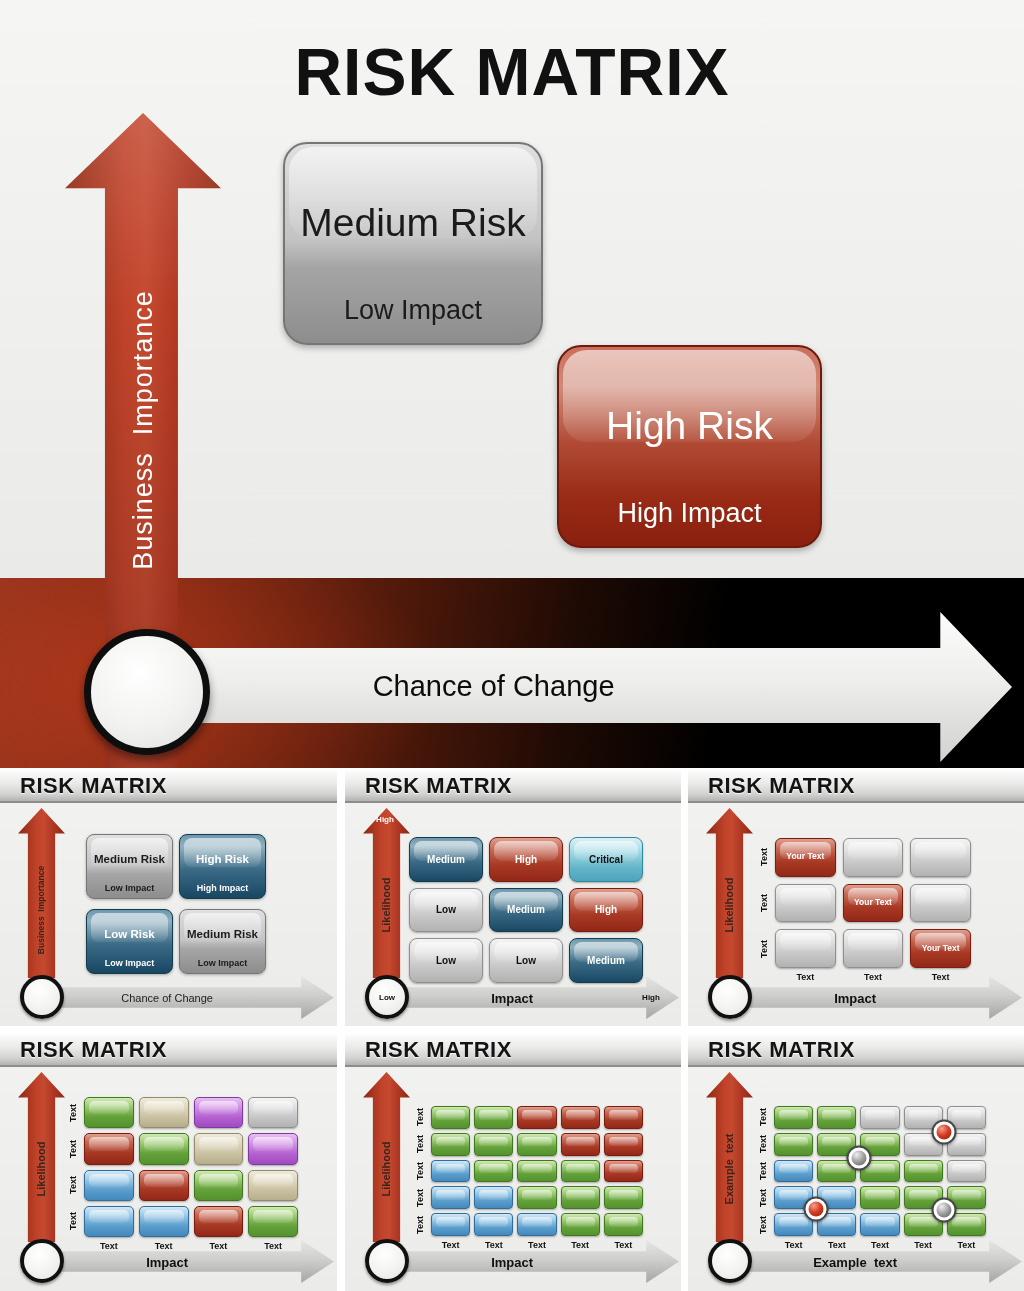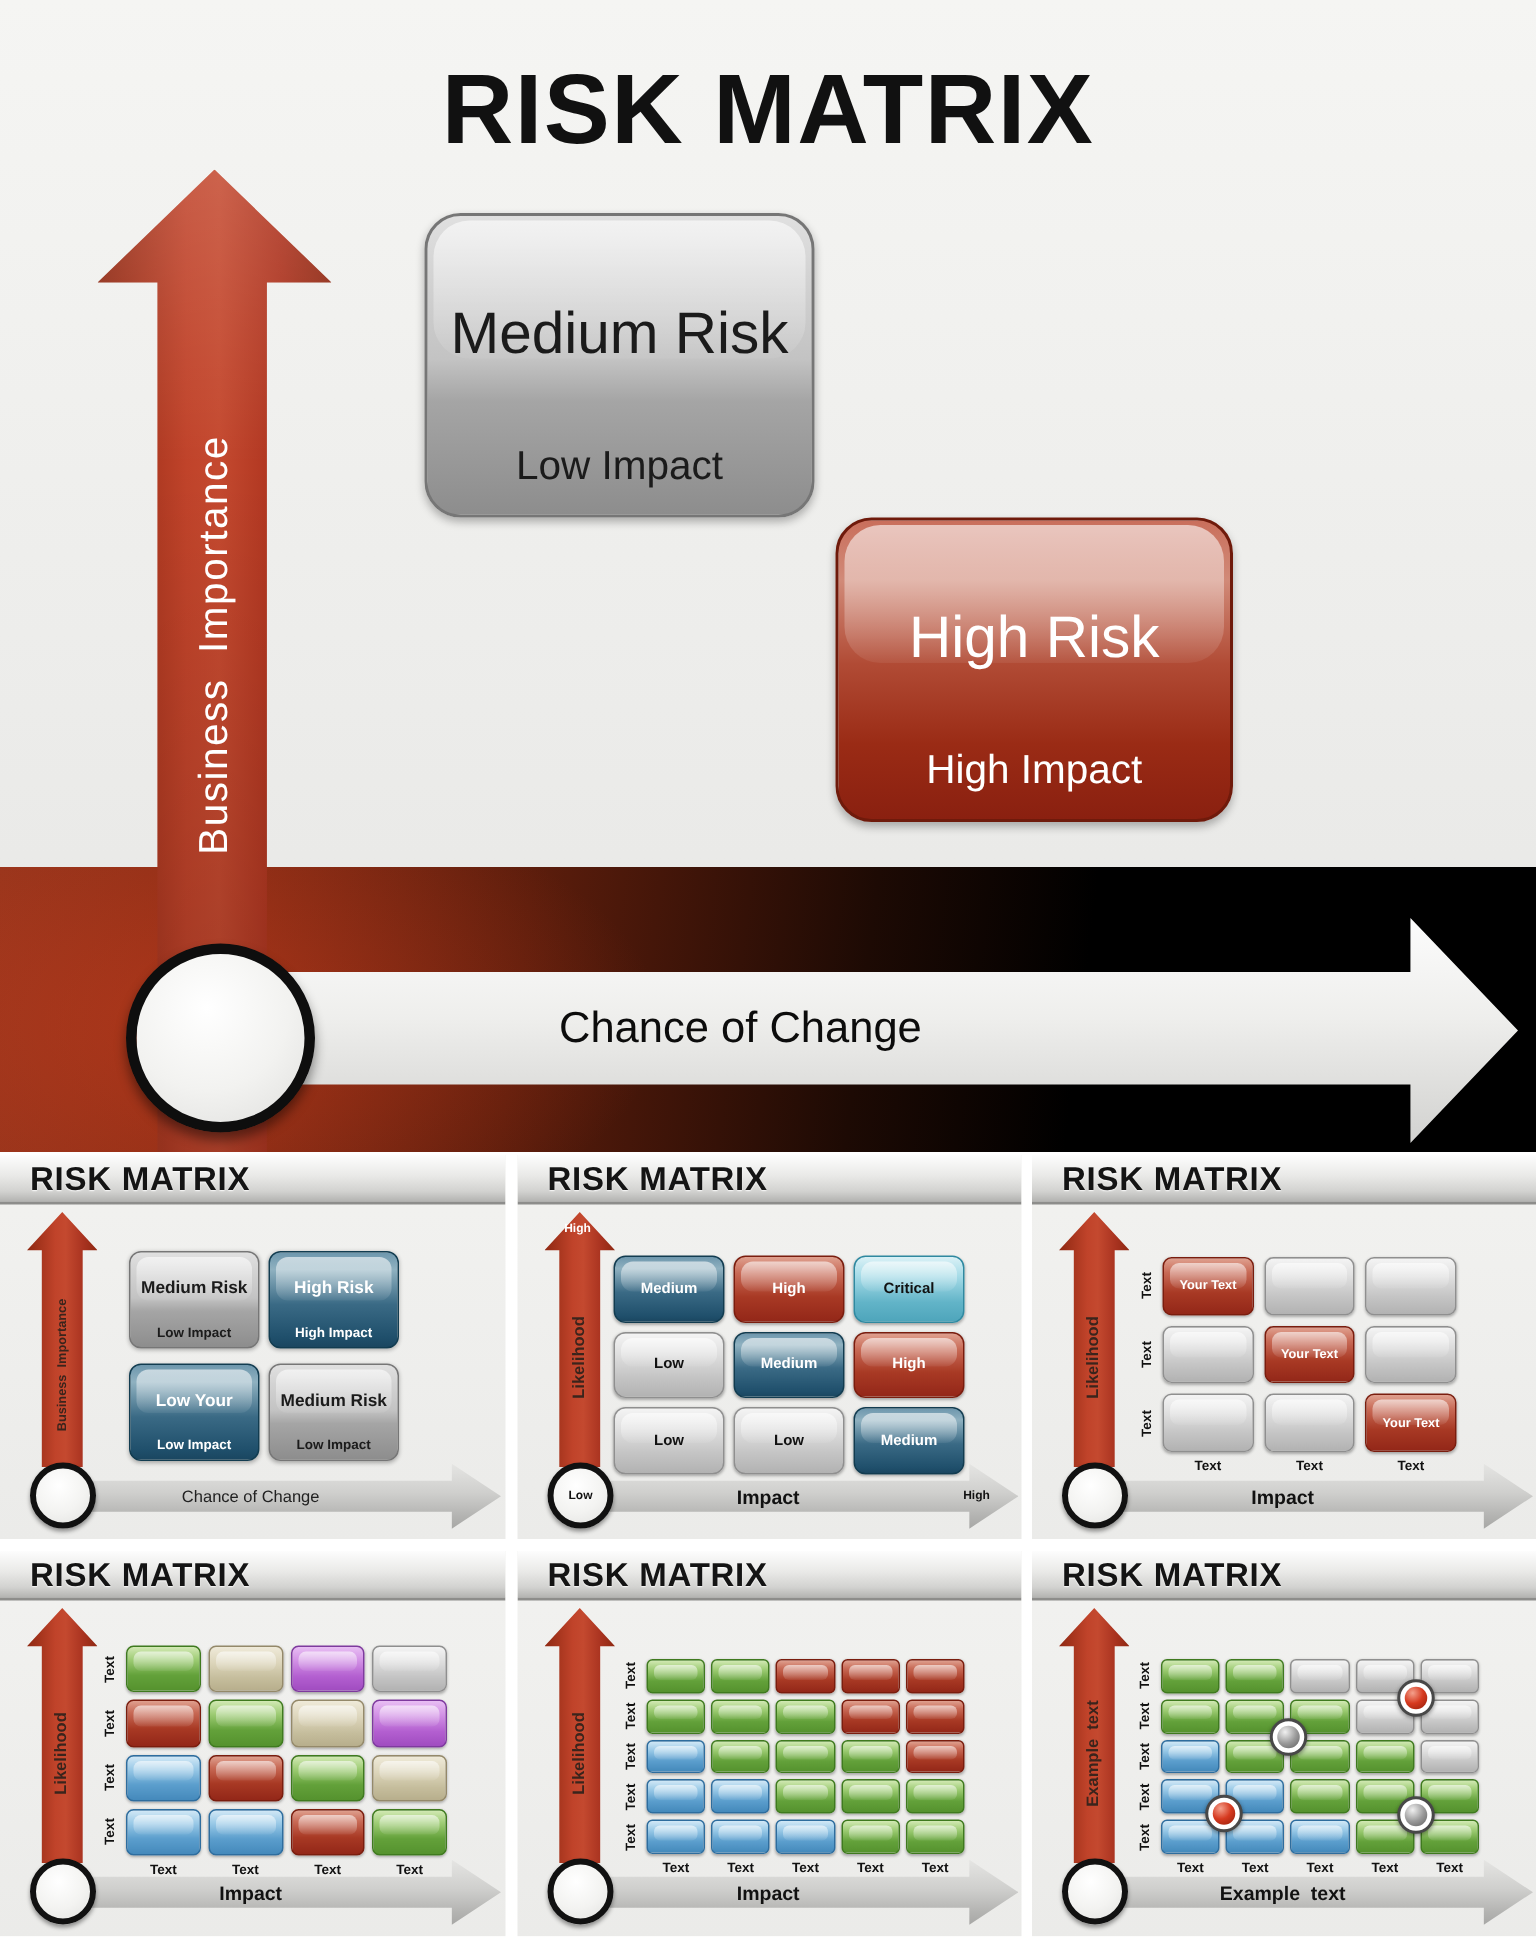--- a/index.html
+++ b/index.html
@@ -158,21 +158,21 @@
           <div class="quad-wrap">
             <div class="qbox mini glossy q-gray">
               <span class="q-name">Medium Risk</span>
               <span class="q-impact">Low Impact</span>
             </div>
             <div class="qbox mini glossy q-darkblue">
               <span class="q-name">High Risk</span>
               <span class="q-impact">High Impact</span>
             </div>
             <div class="qbox mini glossy q-darkblue">
-              <span class="q-name">Low Your</span>
+              <span class="q-name">Low Risk</span>
               <span class="q-impact">Low Impact</span>
             </div>
             <div class="qbox mini glossy q-gray">
               <span class="q-name">Medium Risk</span>
               <span class="q-impact">Low Impact</span>
             </div>
           </div>
         </div>
       </div>
       <div class="tile" style="left: 345px; top: 2px; width: 336px; height: 256px;">

